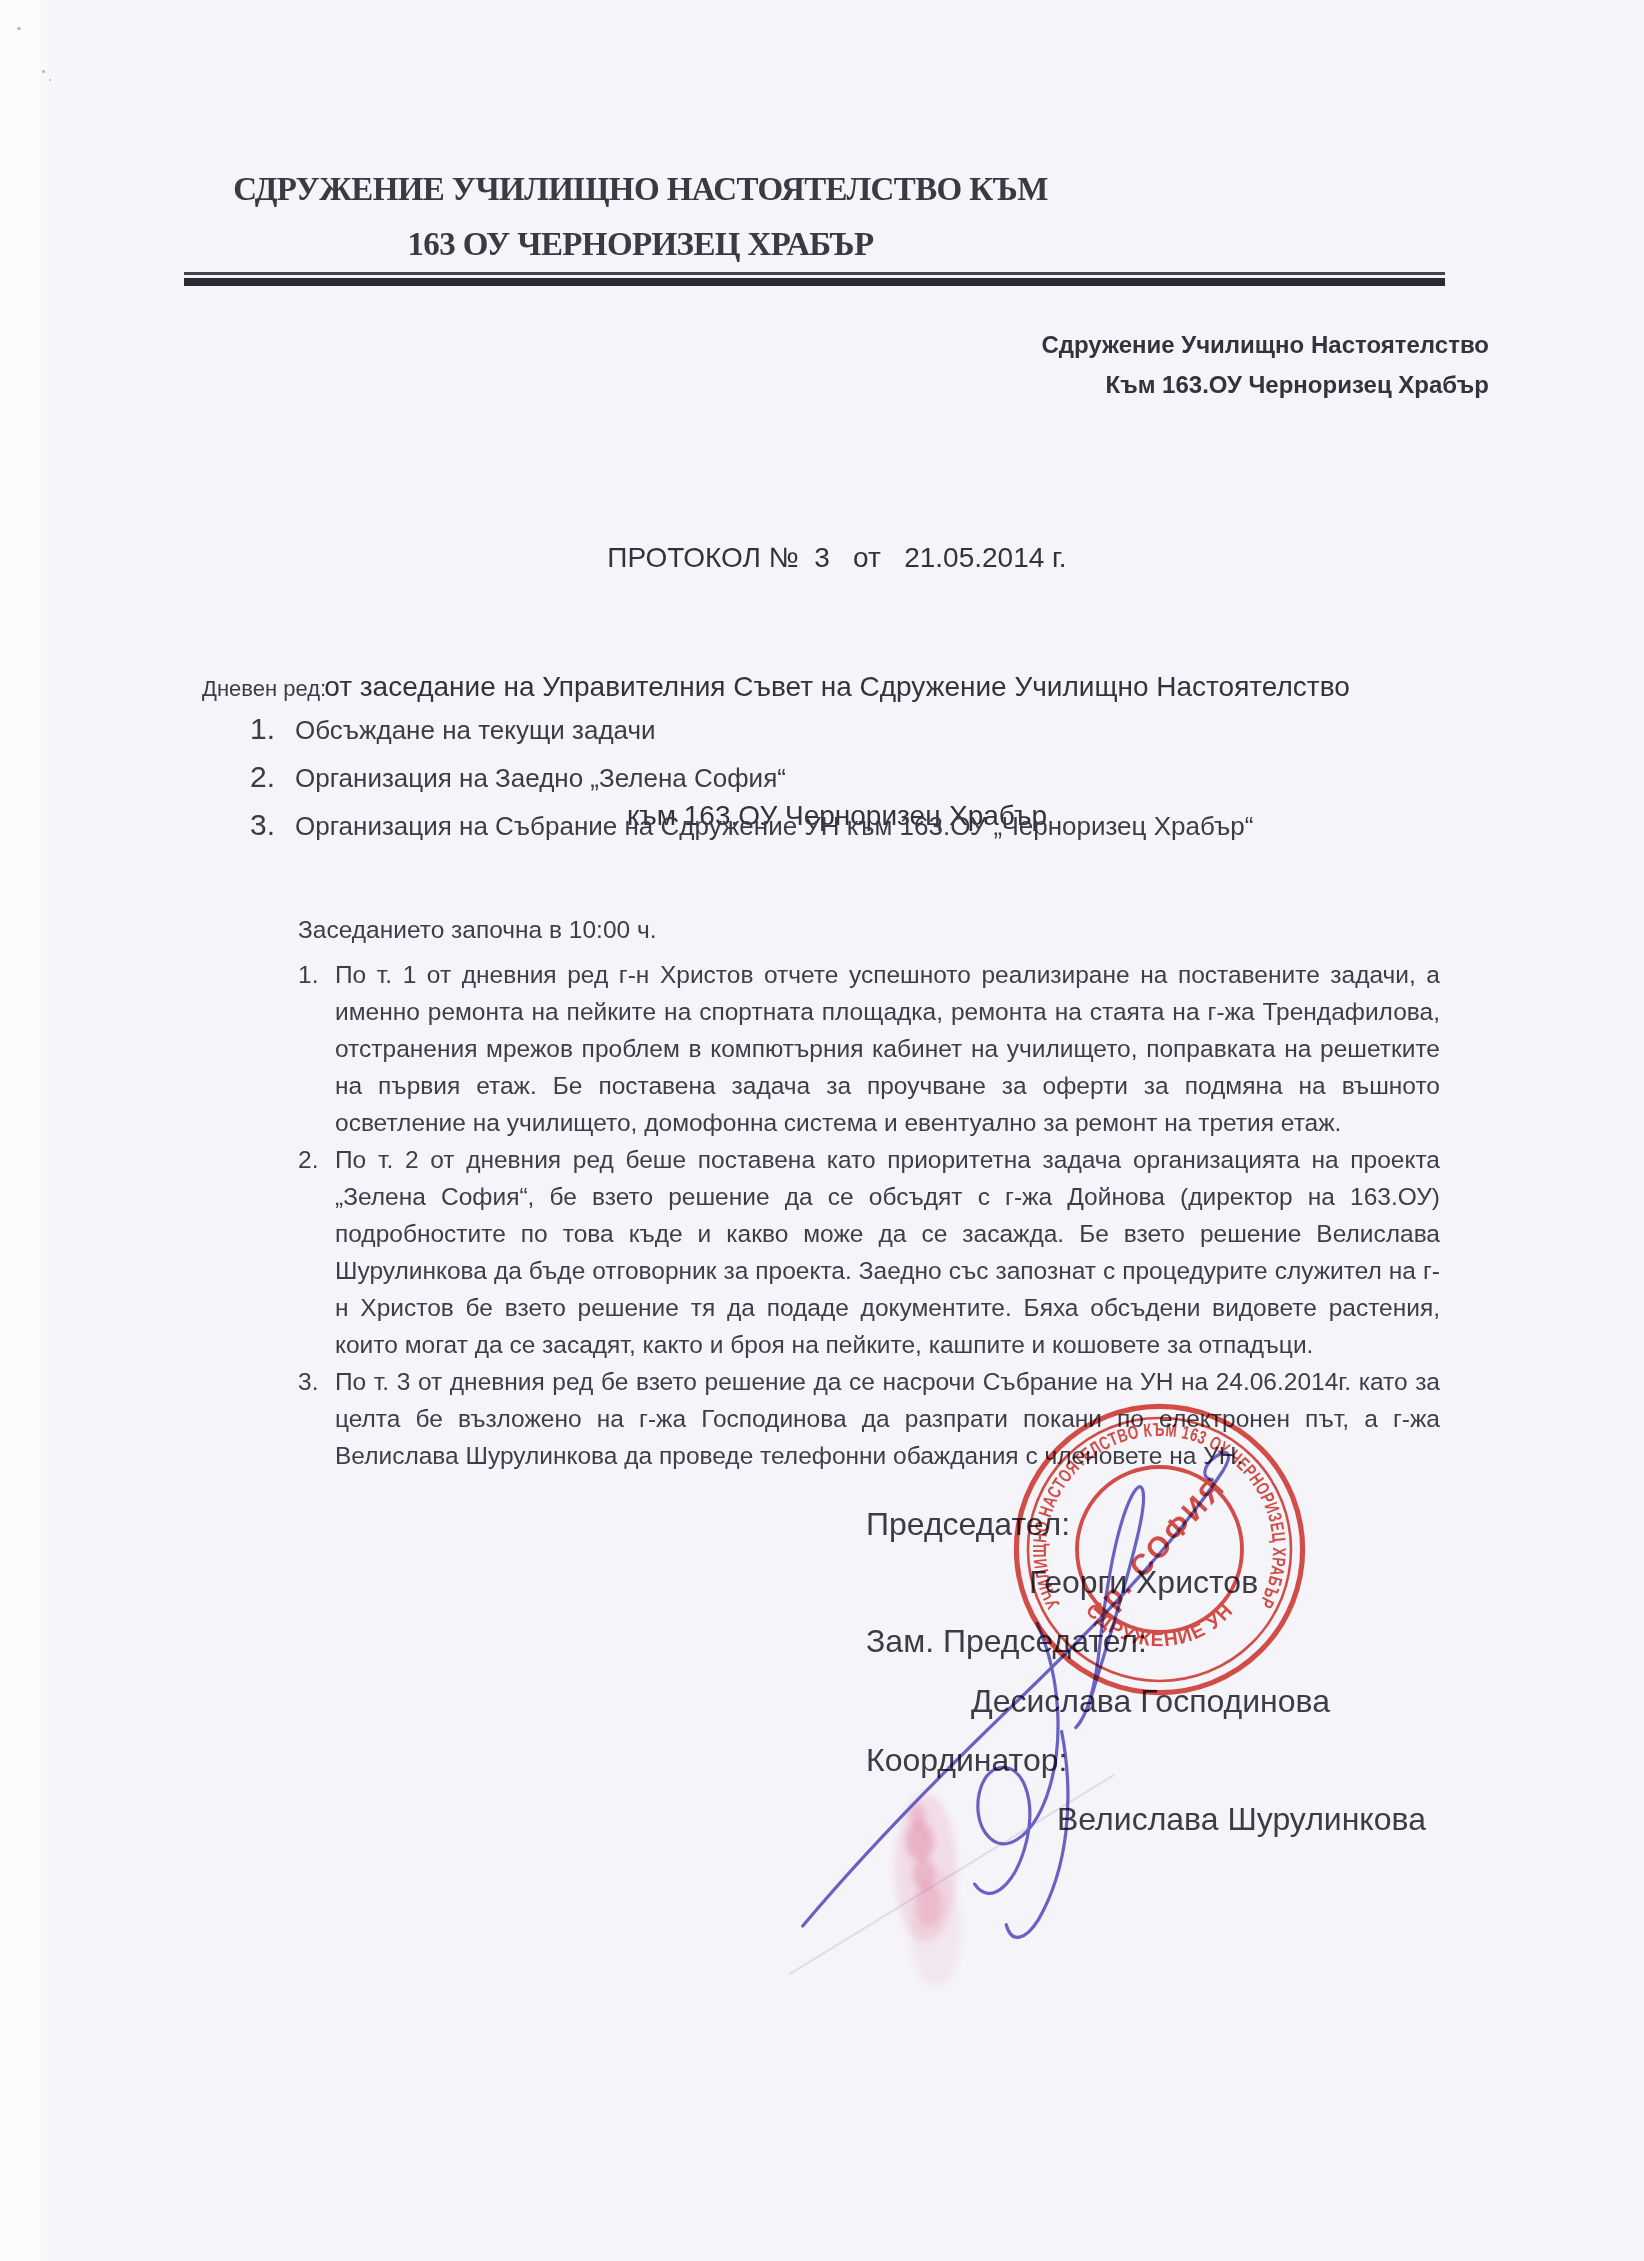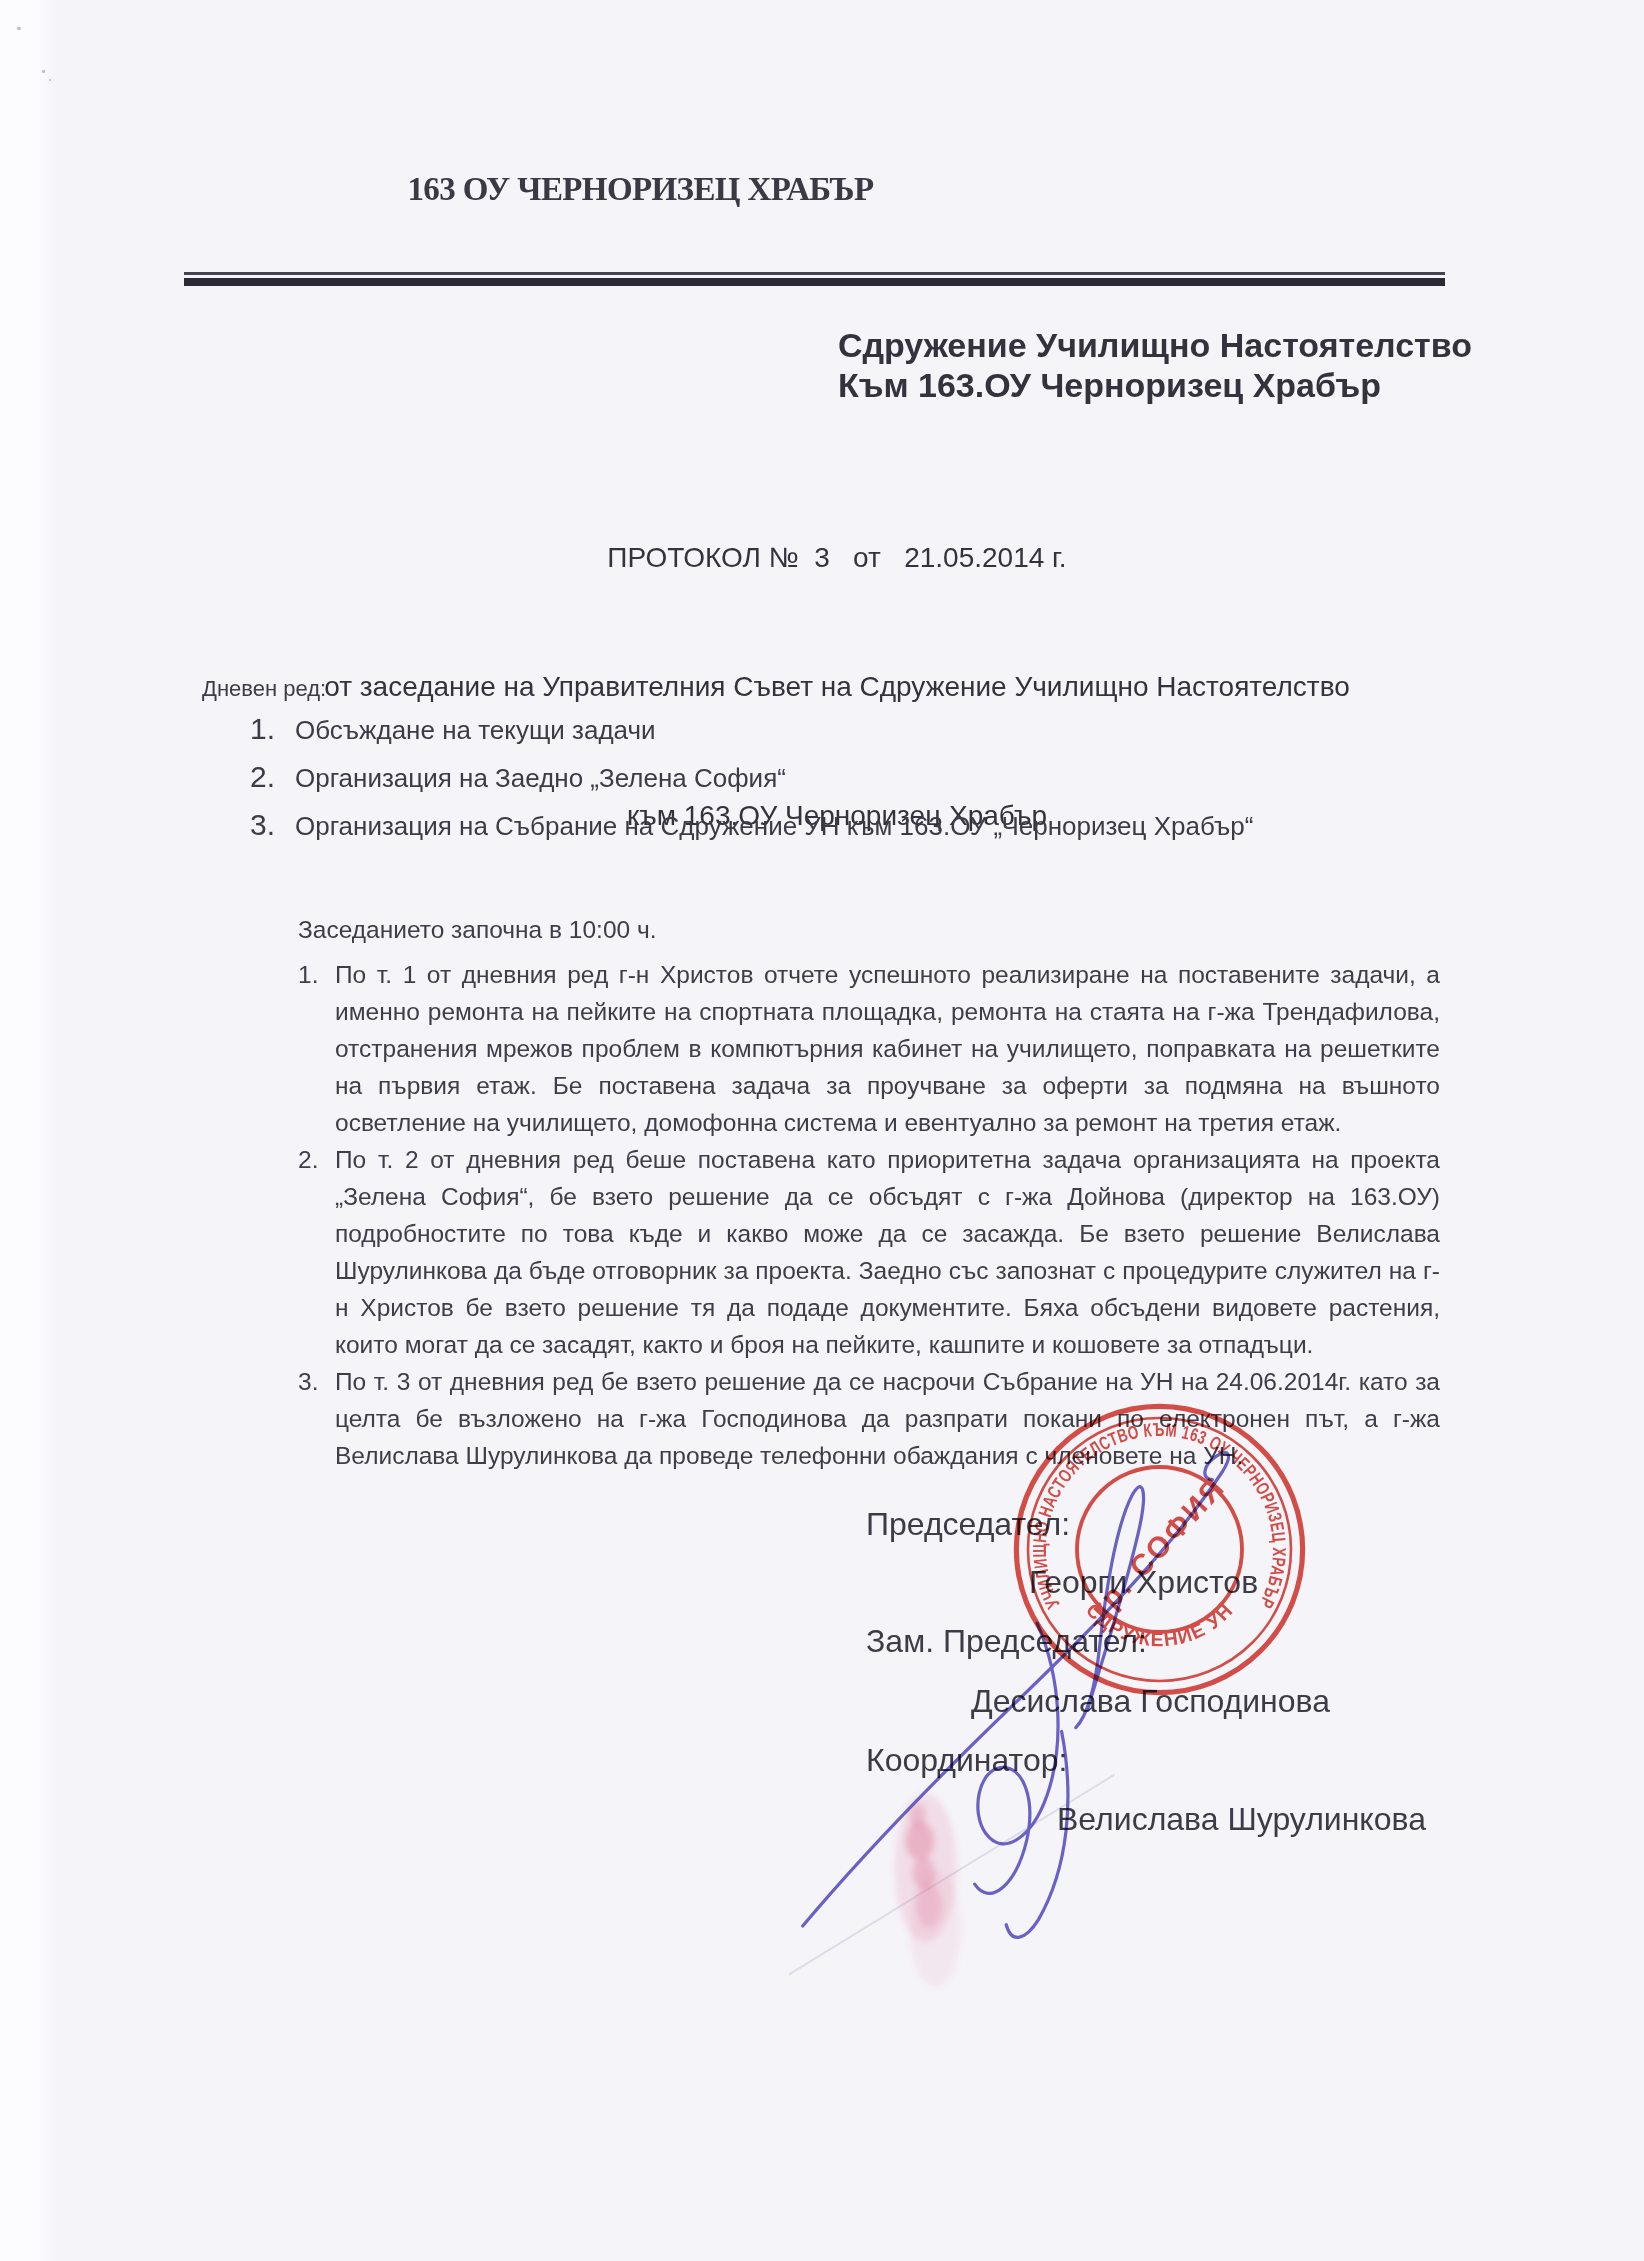--- a/index.html
+++ b/index.html
@@ -22,22 +22,22 @@
     position:absolute;left:180px;top:162px;width:921px;
     text-align:center;
     font-family:"Liberation Serif",serif;
     font-weight:bold;font-size:33px;line-height:55px;
     letter-spacing:-0.6px;color:#3a3944;
   }
   .rule-thin{position:absolute;left:184px;top:272px;width:1261px;height:2.6px;background:#46454f;}
   .rule-thick{position:absolute;left:184px;top:278px;width:1261px;height:8.4px;background:#2b2a33;}
 
   .letterhead-right{
-    position:absolute;right:172px;top:325px;
-    text-align:left;font-weight:bold;font-size:34px;line-height:40px;color:#33323d;
+    position:absolute;right:155px;top:325px;
+    text-align:right;font-weight:bold;font-size:24px;line-height:40px;color:#33323d;
   }
 
   .protocol-title{
     position:absolute;left:193px;top:450px;width:1288px;
     text-align:center;font-weight:normal;font-size:28px;line-height:43px;
     color:#33323d;white-space:pre-wrap;
   }
 
   
   .agenda-heading{position:absolute;left:202px;top:676px;font-size:22px;color:#3c3b46;}
@@ -69,20 +69,21 @@
 <body>
 
 <div class="page">
 
   <div class="edge-strip"></div>
   <div class="speck" style="left:17.4px;top:27px;width:3.2px;height:3.2px;"></div>
   <div class="speck" style="left:42px;top:70px;width:2.6px;height:2.6px;"></div>
   <div class="speck" style="left:49px;top:79px;width:1.9px;height:1.9px;"></div>
 
   <div class="org-header">
+    <div>СДРУЖЕНИЕ УЧИЛИЩНО НАСТОЯТЕЛСТВО КЪМ</div>
     <div>163 ОУ ЧЕРНОРИЗЕЦ ХРАБЪР</div>
   </div>
   <div class="rule-thin"></div>
   <div class="rule-thick"></div>
 
   <div class="letterhead-right">
     <div>Сдружение Училищно Настоятелство</div>
     <div>Към 163.ОУ Черноризец Храбър</div>
   </div>
 

